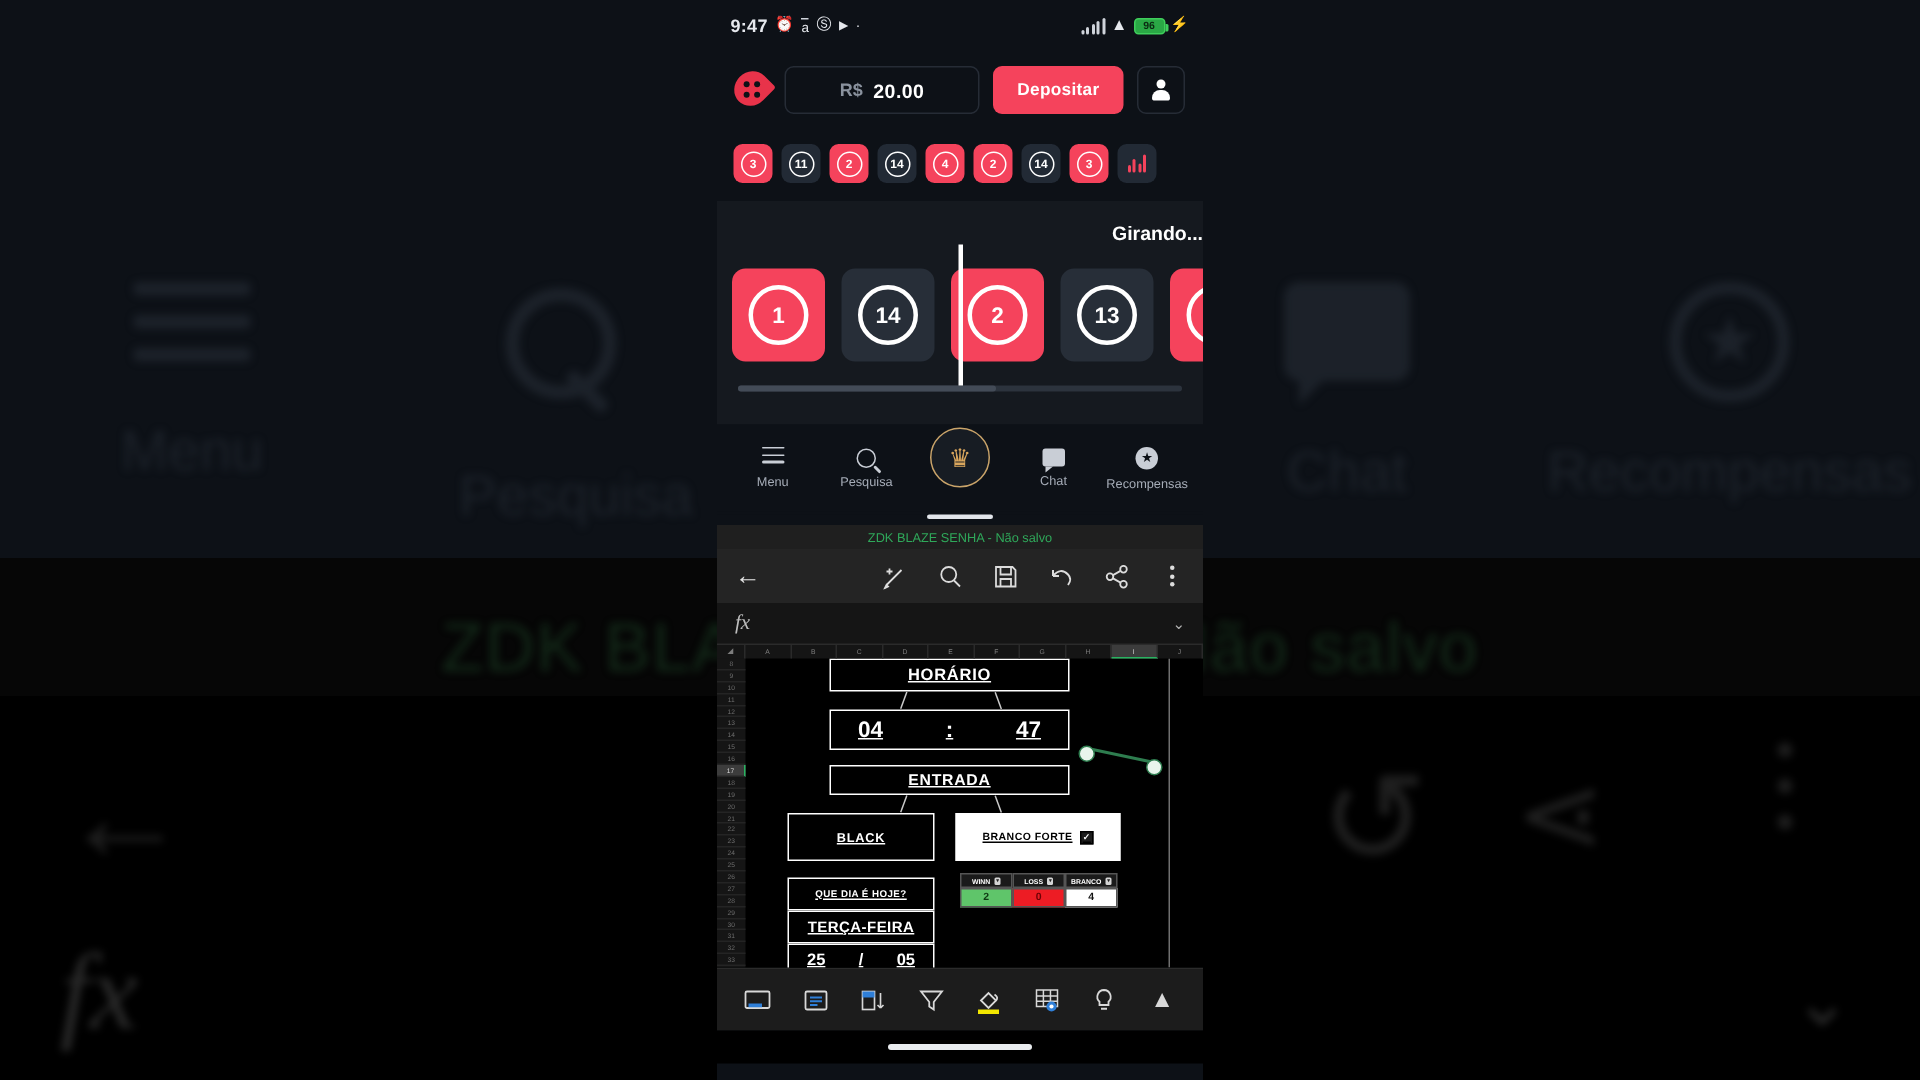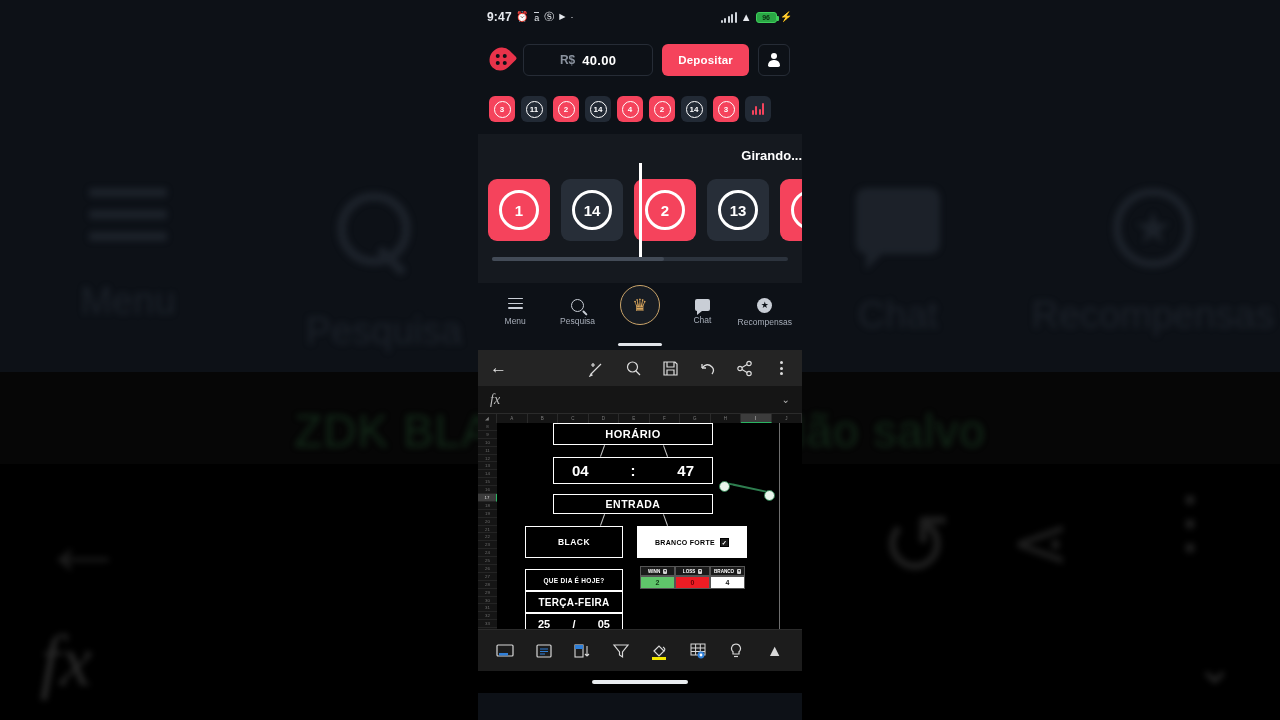--- a/index.html
+++ b/index.html
@@ -192,21 +192,21 @@
     line-height: 7.9px; border-bottom: 1px solid #242424; }
   .rowhead .rh.sel { background: #3c3c3c; color: #dcdcdc;
     border-right: 1.4px solid #29b361; }
   .grid { flex: 1; position: relative; padding-top: 9px; background: #000; }
 
   .vline { position: absolute; left: 282px; top: 9px; bottom: 0; width: 1px;
     background: #6f6f6f; }
 
   .box { position: absolute; border: 1.6px solid #fff; background: #000;
     display: flex; align-items: center; justify-content: center;
-    color: #fff; font-weight: 700; }
+    color: #fff; font-weight: 700; text-decoration: underline; }
   .box.white { background: #fff; color: #000; border-color: #fff; }
   .connector { position: absolute; width: 1.4px; background: #c9c9c9; }
 
   .sel-handles { position: absolute; z-index: 6; }
   .handle { position: absolute; width: 11px; height: 11px; border-radius: 50%;
     background: #e9f5ec; border: 1.7px solid #2e7d4f; }
   .hline { position: absolute; height: 2px; background: #2e7d4f; }
 
   .statsbox { position: absolute; display: flex; flex-direction: column; }
   .statsbox .hdr { display: flex; }
@@ -325,21 +325,21 @@
             <div class="flame-dots">
               <i></i>
               <i></i>
               <i></i>
               <i></i>
             </div>
           </div>
       </div>
       <div class="balance">
         <span class="cur">R$</span>
-        <span class="amt">40.00</span>
+        <span class="amt">20.00</span>
       </div>
       <button class="btn-dep">Depositar</button>
       <div class="btn-prof">
         <span class="person"></span>
       </div>
     </div>
 
     <div class="hist-wrap">
       <div class="hist">
         <div class="tile red">
@@ -428,20 +428,23 @@
         <div class="starico">
             <span>★</span>
           </div>
         <div class="lbl">Recompensas</div>
       </div>
     </div>
     <div style="background:#0d1117;padding-bottom:4px">
       <div class="homebar"></div>
     </div>
 
+    <div class="xl-title">
+      <span>ZDK BLAZE SENHA - Não salvo</span>
+    </div>
 
     <div class="xl-bar">
       <span class="back">←</span>
       <div class="xl-tools">
         <span class="t">
           <svg width="17" height="17" viewBox="0 0 17 17" fill="none" stroke="#dcdcdc" stroke-width="1.2">
             <path d="M3 14 L13 4 M3 14 L2 16 L4 15 Z M3 5 L7 5 M5 3 L5 7"></path>
           </svg>
         </span>
         <span class="t">

